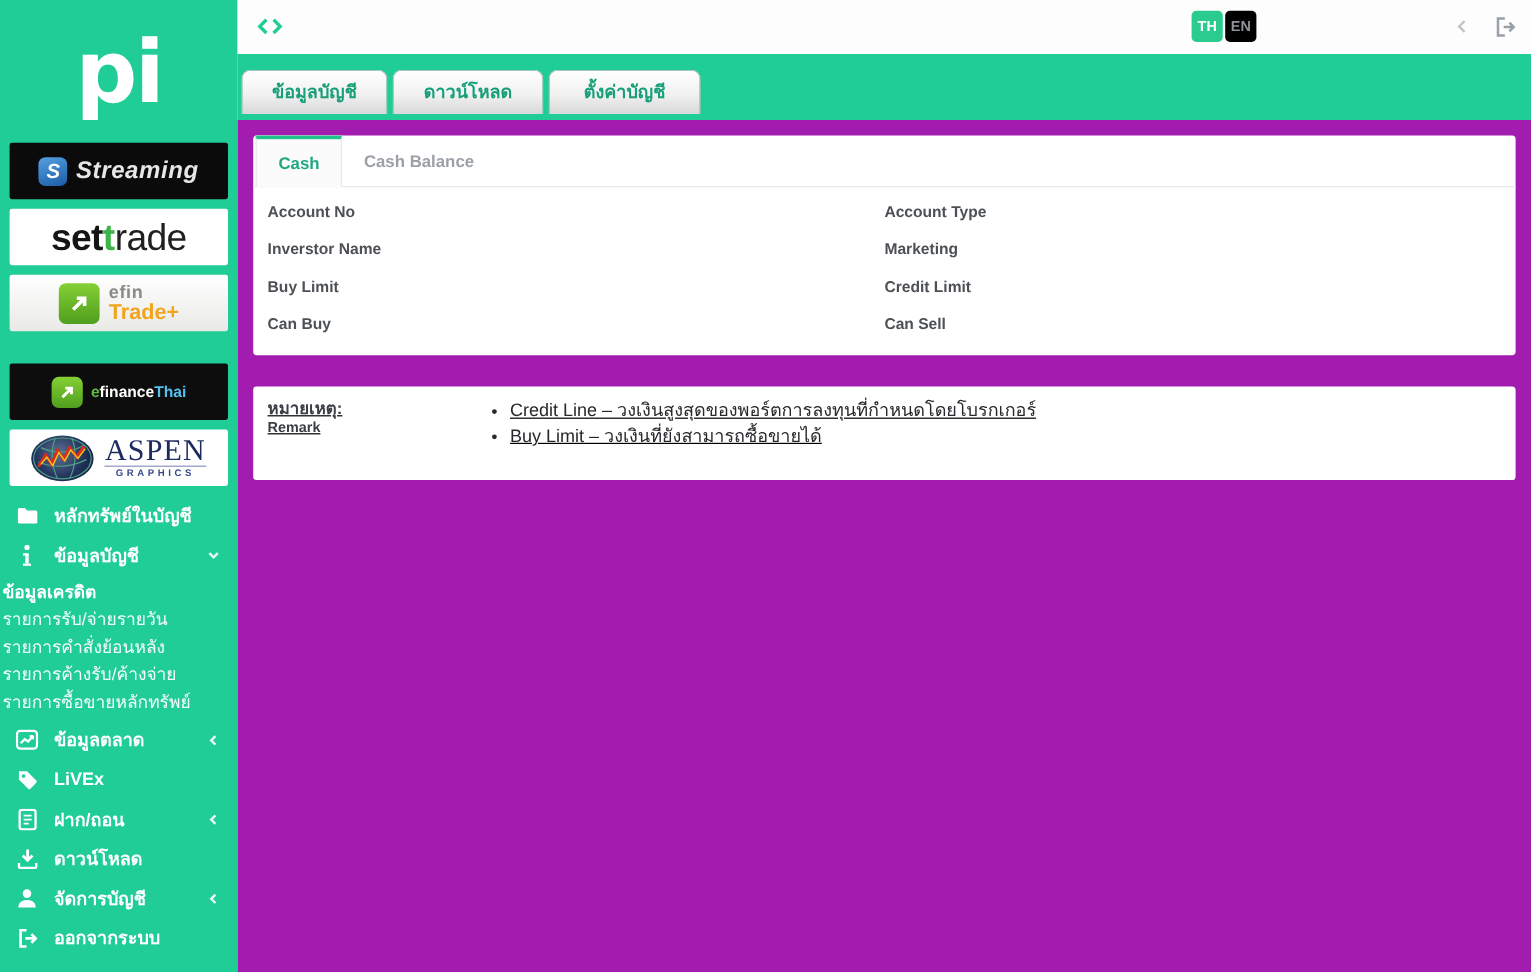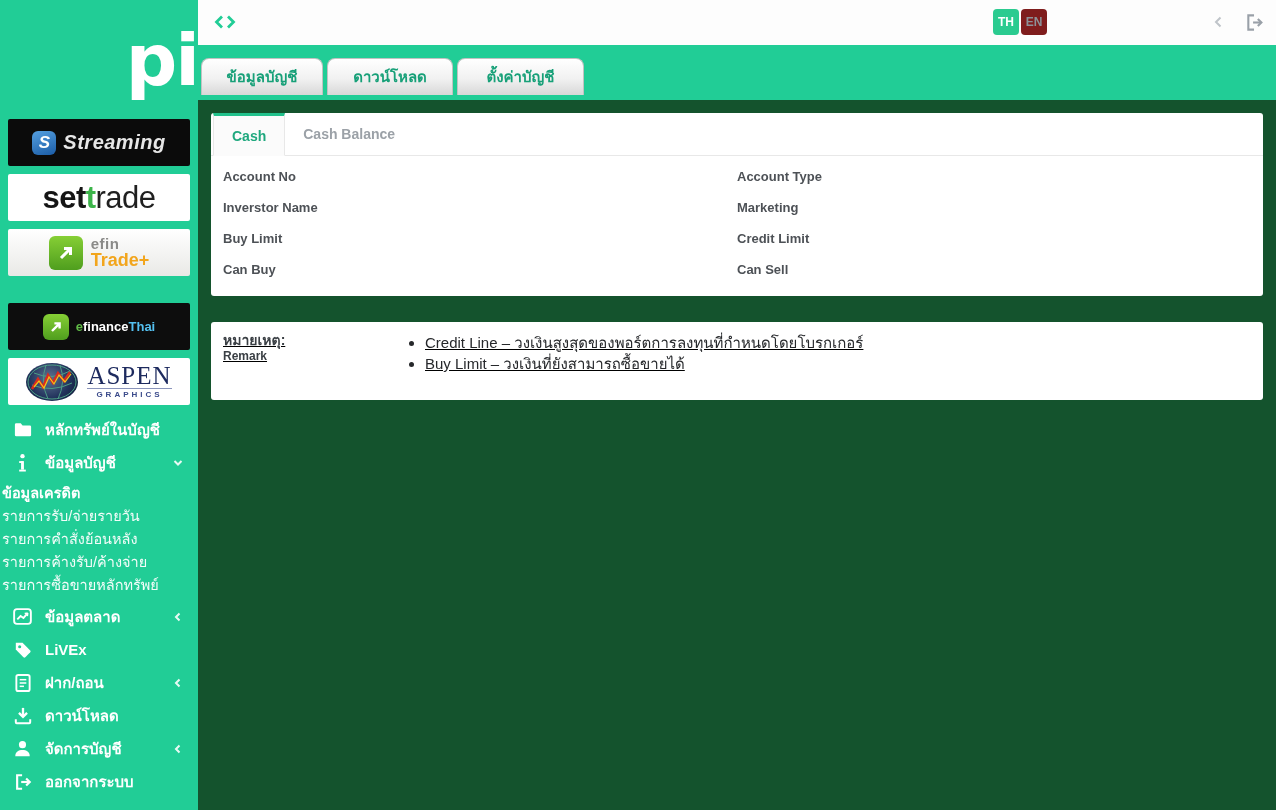--- a/index.html
+++ b/index.html
@@ -9,21 +9,21 @@
     font-family:"Liberation Sans", sans-serif;
     background:#eef0f4;
   }
 
   
   .sidebar {
     position:absolute; left:0; top:0; width:198px; height:810px;
     background:#21cd96; overflow:hidden;
   }
   .brand {
-    height:119px; display:flex; align-items:center; justify-content:flex-end;
+    height:119px; display:flex; align-items:center; justify-content:center;
     color:#ffffff; font-size:72px; font-weight:bold; letter-spacing:-2px;
     font-family:"DejaVu Sans", sans-serif;
   }
   .logo-box {
     margin:0 8px 8px 8px; height:47px; border-radius:2px;
     display:flex; align-items:center; justify-content:center; cursor:pointer;
     overflow:hidden;
   }
   .logo-streaming { background:#0b0b0b; }
   .stream-s {
@@ -85,38 +85,38 @@
   .topbar { position:relative; height:45px; background:#fdfdfd; }
   .toggle-icon { position:absolute; left:15px; top:14px; cursor:pointer; }
   .lang-group { position:absolute; left:795px; top:9px; display:flex; gap:2px; }
   .lang-btn {
     width:26px; height:26px; border:none; border-radius:4px;
     font-size:12px; font-weight:bold; cursor:pointer;
     display:flex; align-items:center; justify-content:center;
     font-family:"Liberation Sans", sans-serif;
   }
   .lang-th { background:#2bcb90; color:#ffffff; }
-  .lang-en { background:#7f1d1d; color:#8d9298; }
+  .lang-en { background:#000000; color:#8d9298; }
   .collapse-chevron { position:absolute; left:1014px; top:15px; cursor:pointer; }
   .logout-top { position:absolute; right:12px; top:13px; cursor:pointer; }
 
   .tabstrip {
     height:55px; background:#21cd96;
     display:flex; align-items:flex-end; padding:0 0 5px 3px; gap:4px;
   }
   .ftab {
     height:37px; border:1px solid #c2c2c2; border-bottom:none;
     border-radius:8px 8px 0 0;
     background:linear-gradient(180deg,#ffffff 0%,#f1f1f1 55%,#d8d8d8 100%);
     color:#17a078; font-size:15px; font-weight:600;
     display:flex; align-items:center; justify-content:center; cursor:pointer;
   }
   .ftab-0 { width:122px; } .ftab-1 { width:130px; } .ftab-2 { width:126px; } .ftab-3 { width:127px; }
 
-  .content { height:710px; background:#14532d; padding:13px; }
+  .content { height:710px; background:#a21caf; padding:13px; }
   .card { background:#ffffff; border-radius:3px; }
 
   .account-card { width:1052px; height:183px; }
   .subtab-row { height:43px; display:flex; border-bottom:1px solid #e8e8e8; }
   .subtab {
     padding:0 18px; display:flex; align-items:center;
     font-size:14px; font-weight:600; cursor:pointer;
   }
   .subtab.active {
     margin-left:2px; margin-bottom:-1px;

